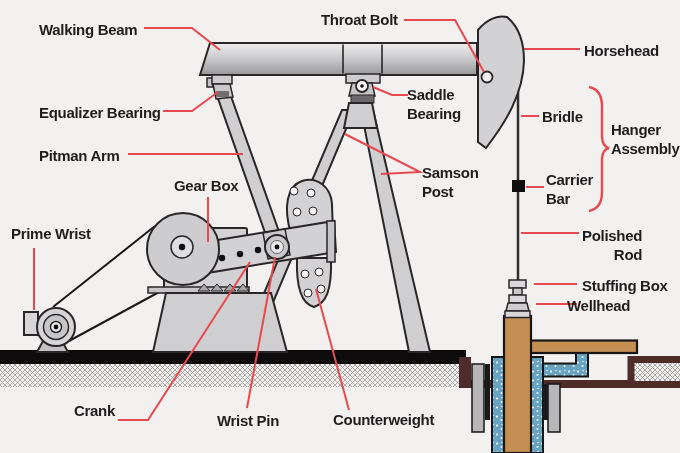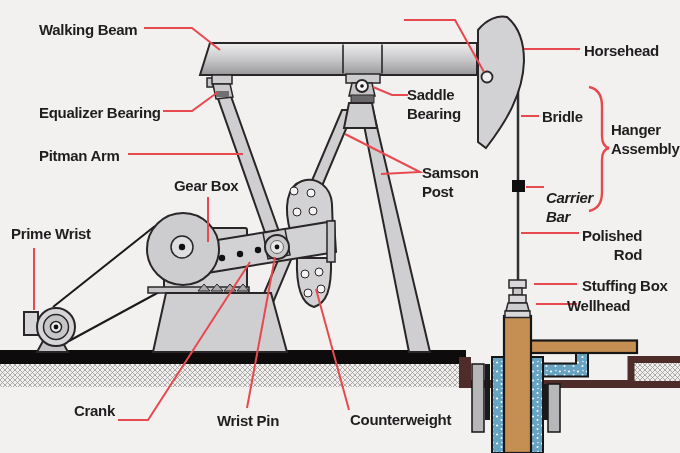--- a/index.html
+++ b/index.html
@@ -168,35 +168,36 @@
     <polyline points="577,284 534,284"></polyline>
     <polyline points="577,304 536,304"></polyline>
     <polyline points="118,420 148,420 250,262"></polyline>
     <polyline points="247,408 275,257"></polyline>
     <polyline points="349,410 316,289"></polyline>
     <path d="M589 87 C599 89 602 96 602 106 L602 136 C602 144 605 147 609 148 C605 149 602 152 602 160 L602 192 C602 202 599 209 589 211" stroke-width="2.4"></path>
   </g>
 </svg>
 
 <div class="label" style="left:39px;top:20px;">Walking Beam</div>
+<div class="label" style="left:321px;top:10px;">Throat Bolt</div>
 <div class="label" style="left:584px;top:41px;">Horsehead</div>
 <div class="label" style="left:39px;top:103px;">Equalizer Bearing</div>
 <div class="label" style="left:407px;top:85px;">Saddle
 Bearing</div>
 <div class="label" style="left:39px;top:146px;">Pitman Arm</div>
 <div class="label" style="left:422px;top:163px;">Samson
 Post</div>
 <div class="label" style="left:542px;top:107px;">Bridle</div>
 <div class="label" style="left:611px;top:120px;">Hanger
 Assembly</div>
-<div class="label" style="left:546px;top:188px;font-style:italic;">Carrier
+<div class="label" style="left:546px;top:170px;">Carrier
 Bar</div>
 <div class="label" style="left:174px;top:176px;">Gear Box</div>
 <div class="label" style="left:11px;top:224px;">Prime Wrist</div>
 <div class="label" style="left:582px;top:226px;text-align:right;">Polished
 Rod</div>
 <div class="label" style="left:582px;top:276px;">Stuffing Box</div>
 <div class="label" style="left:567px;top:296px;">Wellhead</div>
 <div class="label" style="left:74px;top:401px;">Crank</div>
 <div class="label" style="left:217px;top:411px;">Wrist Pin</div>
-<div class="label" style="left:333px;top:410px;margin-left:17px;">Counterweight</div>
+<div class="label" style="left:333px;top:410px;">Counterweight</div>
 
 </div>
 
 </body></html>

